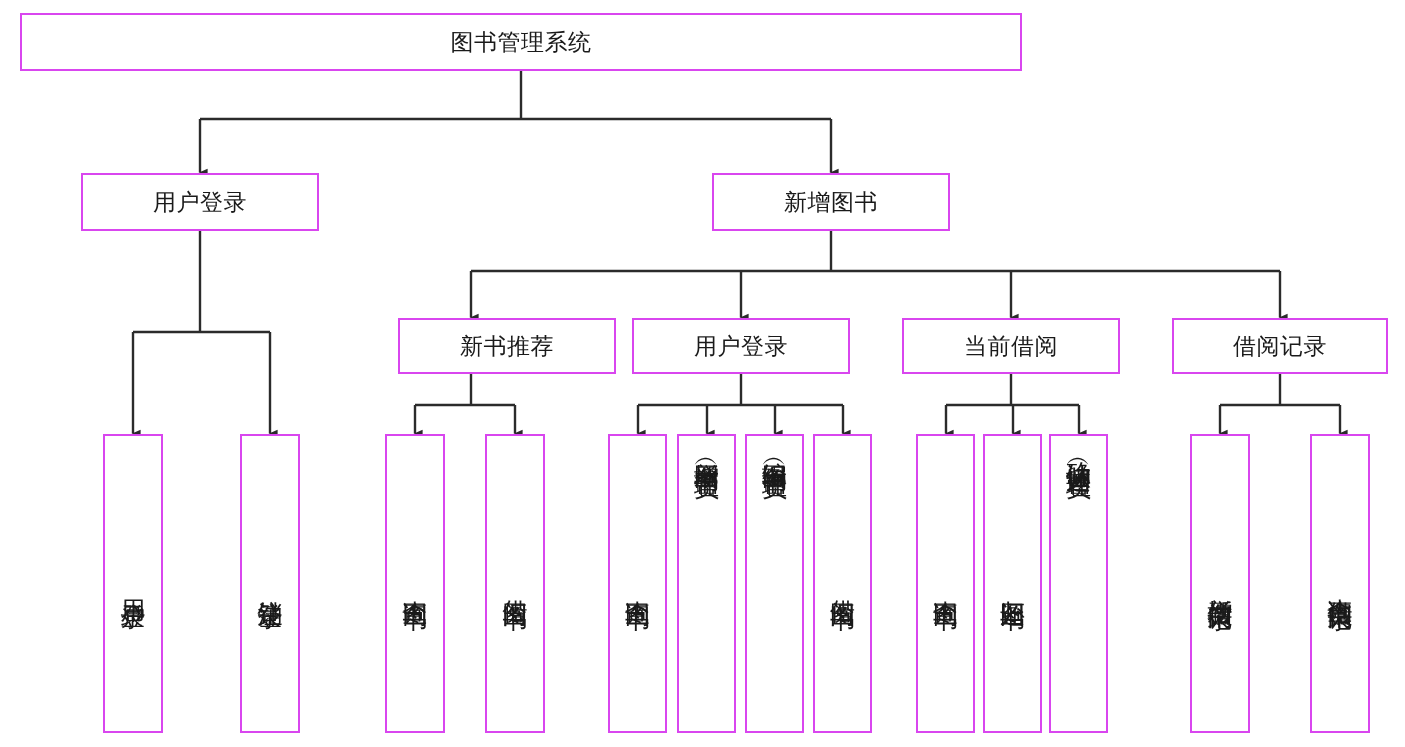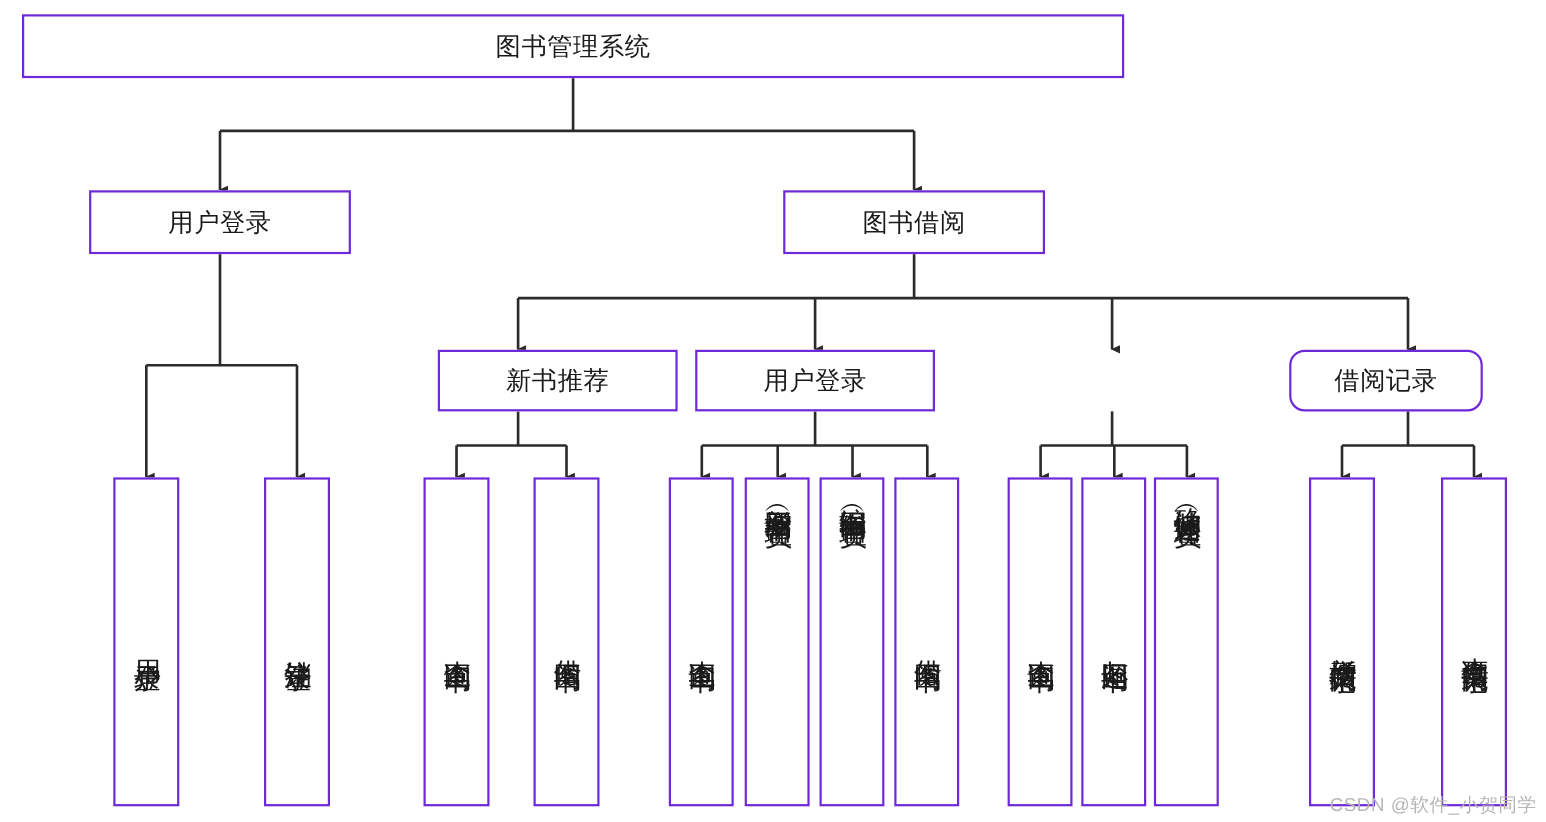--- a/index.html
+++ b/index.html
@@ -22,21 +22,21 @@
     position: absolute;
     left: 0;
     top: 0;
     width: 1405px;
     height: 747px;
     pointer-events: none;
   }
   .node {
     position: absolute;
     box-sizing: border-box;
-    border: 2px solid #6d28d9;
+    border: 2px solid #d946ef;
     background: #ffffff;
     display: flex;
     align-items: center;
     justify-content: center;
     color: #1a1a1a;
   }
   .node.h {
     
   }
   .node.h .label {
@@ -125,30 +125,33 @@
   </svg>
 
   <div class="node h root" id="n-root" style="left: 20px; top: 13px; width: 1002px; height: 58px;">
     <span class="label">图书管理系统</span>
   </div>
 
   <div class="node h" id="n-user-login" style="left: 81px; top: 173px; width: 238px; height: 58px;">
     <span class="label">用户登录</span>
   </div>
   <div class="node h" id="n-book-manage" style="left: 712px; top: 173px; width: 238px; height: 58px;">
-    <span class="label">图书借阅</span>
+    <span class="label">新增图书</span>
   </div>
 
   <div class="node h" id="n-new-book-rec" style="left: 362px; top: 318px; width: 218px; height: 56px; margin-left: 36px;">
     <span class="label">新书推荐</span>
   </div>
   <div class="node h" id="n-book-borrow" style="left: 632px; top: 318px; width: 218px; height: 56px;">
     <span class="label">用户登录</span>
   </div>
-  <div class="node h" id="n-borrow-record" style="left: 1172px; top: 318px; width: 176px; height: 56px; border-radius: 14px;">
+  <div class="node h" id="n-current-borrow" style="left: 902px; top: 318px; width: 218px; height: 56px;">
+    <span class="label">当前借阅</span>
+  </div>
+  <div class="node h" id="n-borrow-record" style="left: 1172px; top: 318px; width: 216px; height: 56px;">
     <span class="label">借阅记录</span>
   </div>
 
   <div class="node v" id="n-leaf-user-login" style="left: 103px; top: 434px; width: 60px; height: 299px;">
     <span class="label">用户登录</span>
   </div>
   <div class="node v" id="n-leaf-user-logout" style="left: 240px; top: 434px; width: 60px; height: 299px;">
     <span class="label">注销登录</span>
   </div>
   <div class="node v" id="n-leaf-query-book-rec" style="left: 385px; top: 434px; width: 60px; height: 299px;">
@@ -178,15 +181,14 @@
   <div class="node v top" id="n-leaf-confirm-return" style="left: 1049px; top: 434px; width: 59px; height: 299px;">
     <span class="label">确认归还（管理员）</span>
   </div>
   <div class="node v" id="n-leaf-add-record" style="left: 1190px; top: 434px; width: 60px; height: 299px;">
     <span class="label">新增借阅记录</span>
   </div>
   <div class="node v" id="n-leaf-query-record" style="left: 1310px; top: 434px; width: 60px; height: 299px;">
     <span class="label">查询借阅记录</span>
   </div>
 
-  <div class="watermark">CSDN @软件_小贺同学</div>
 
 </div>
 
 </body></html>

